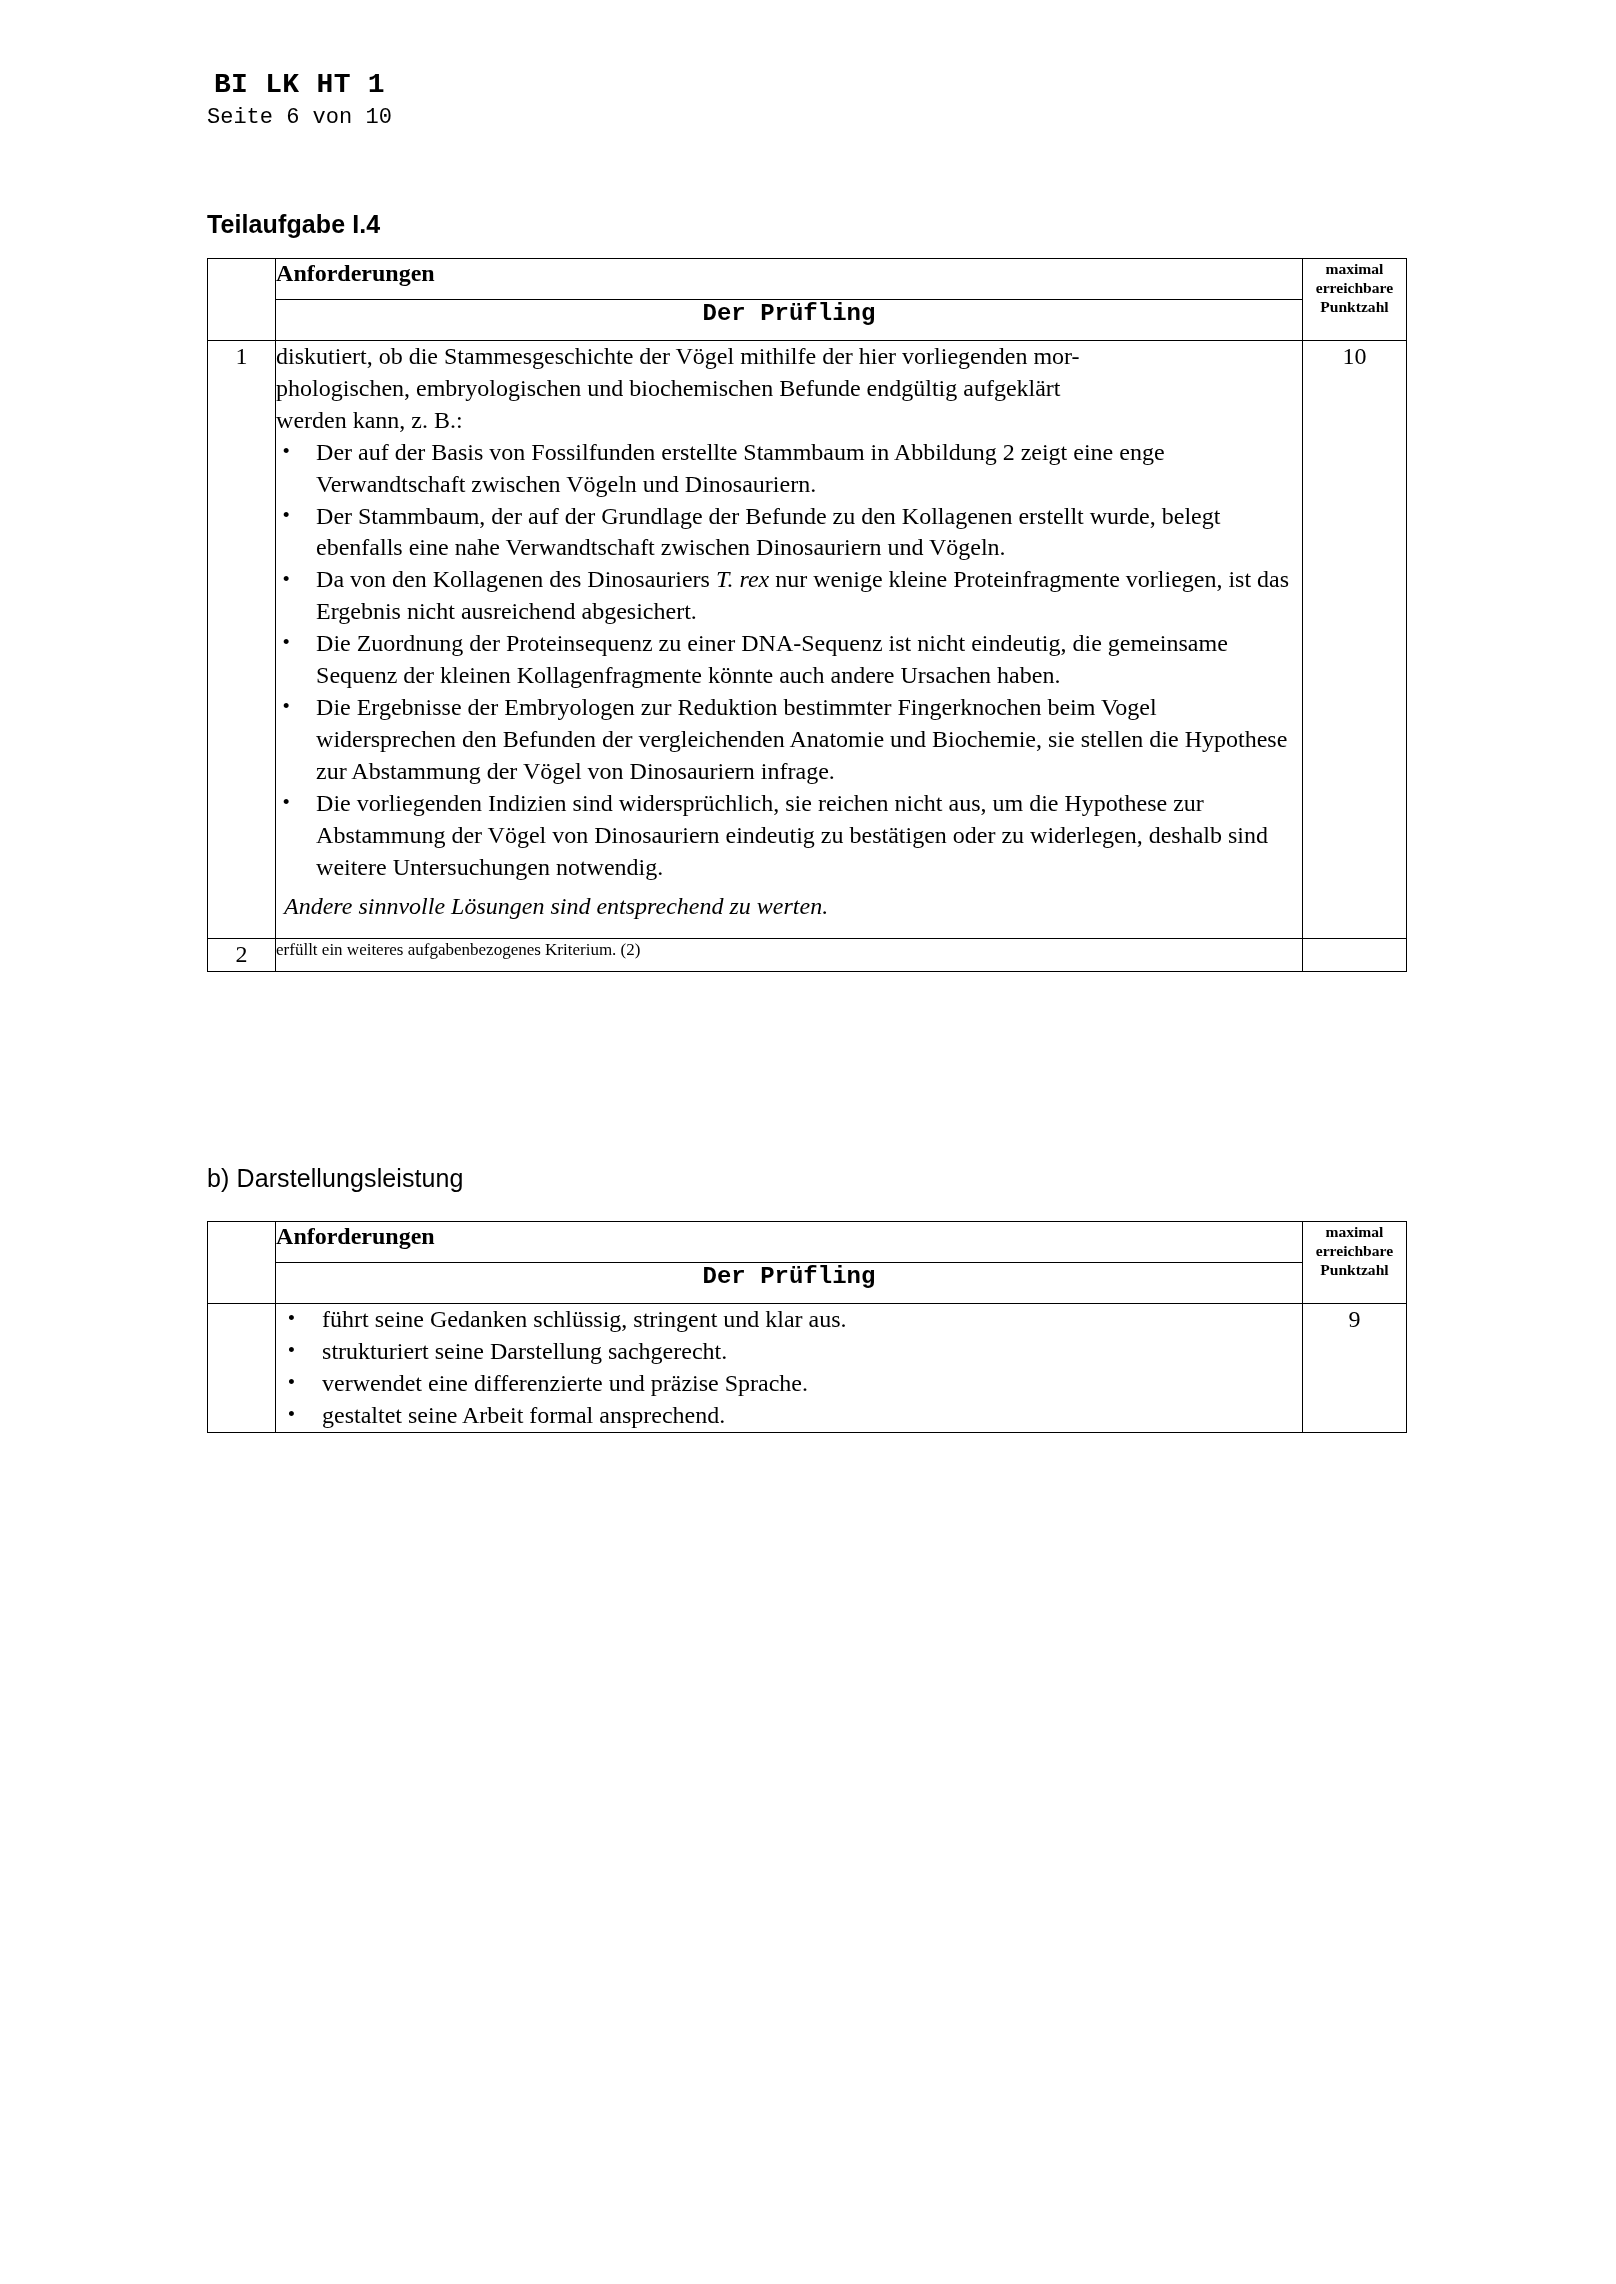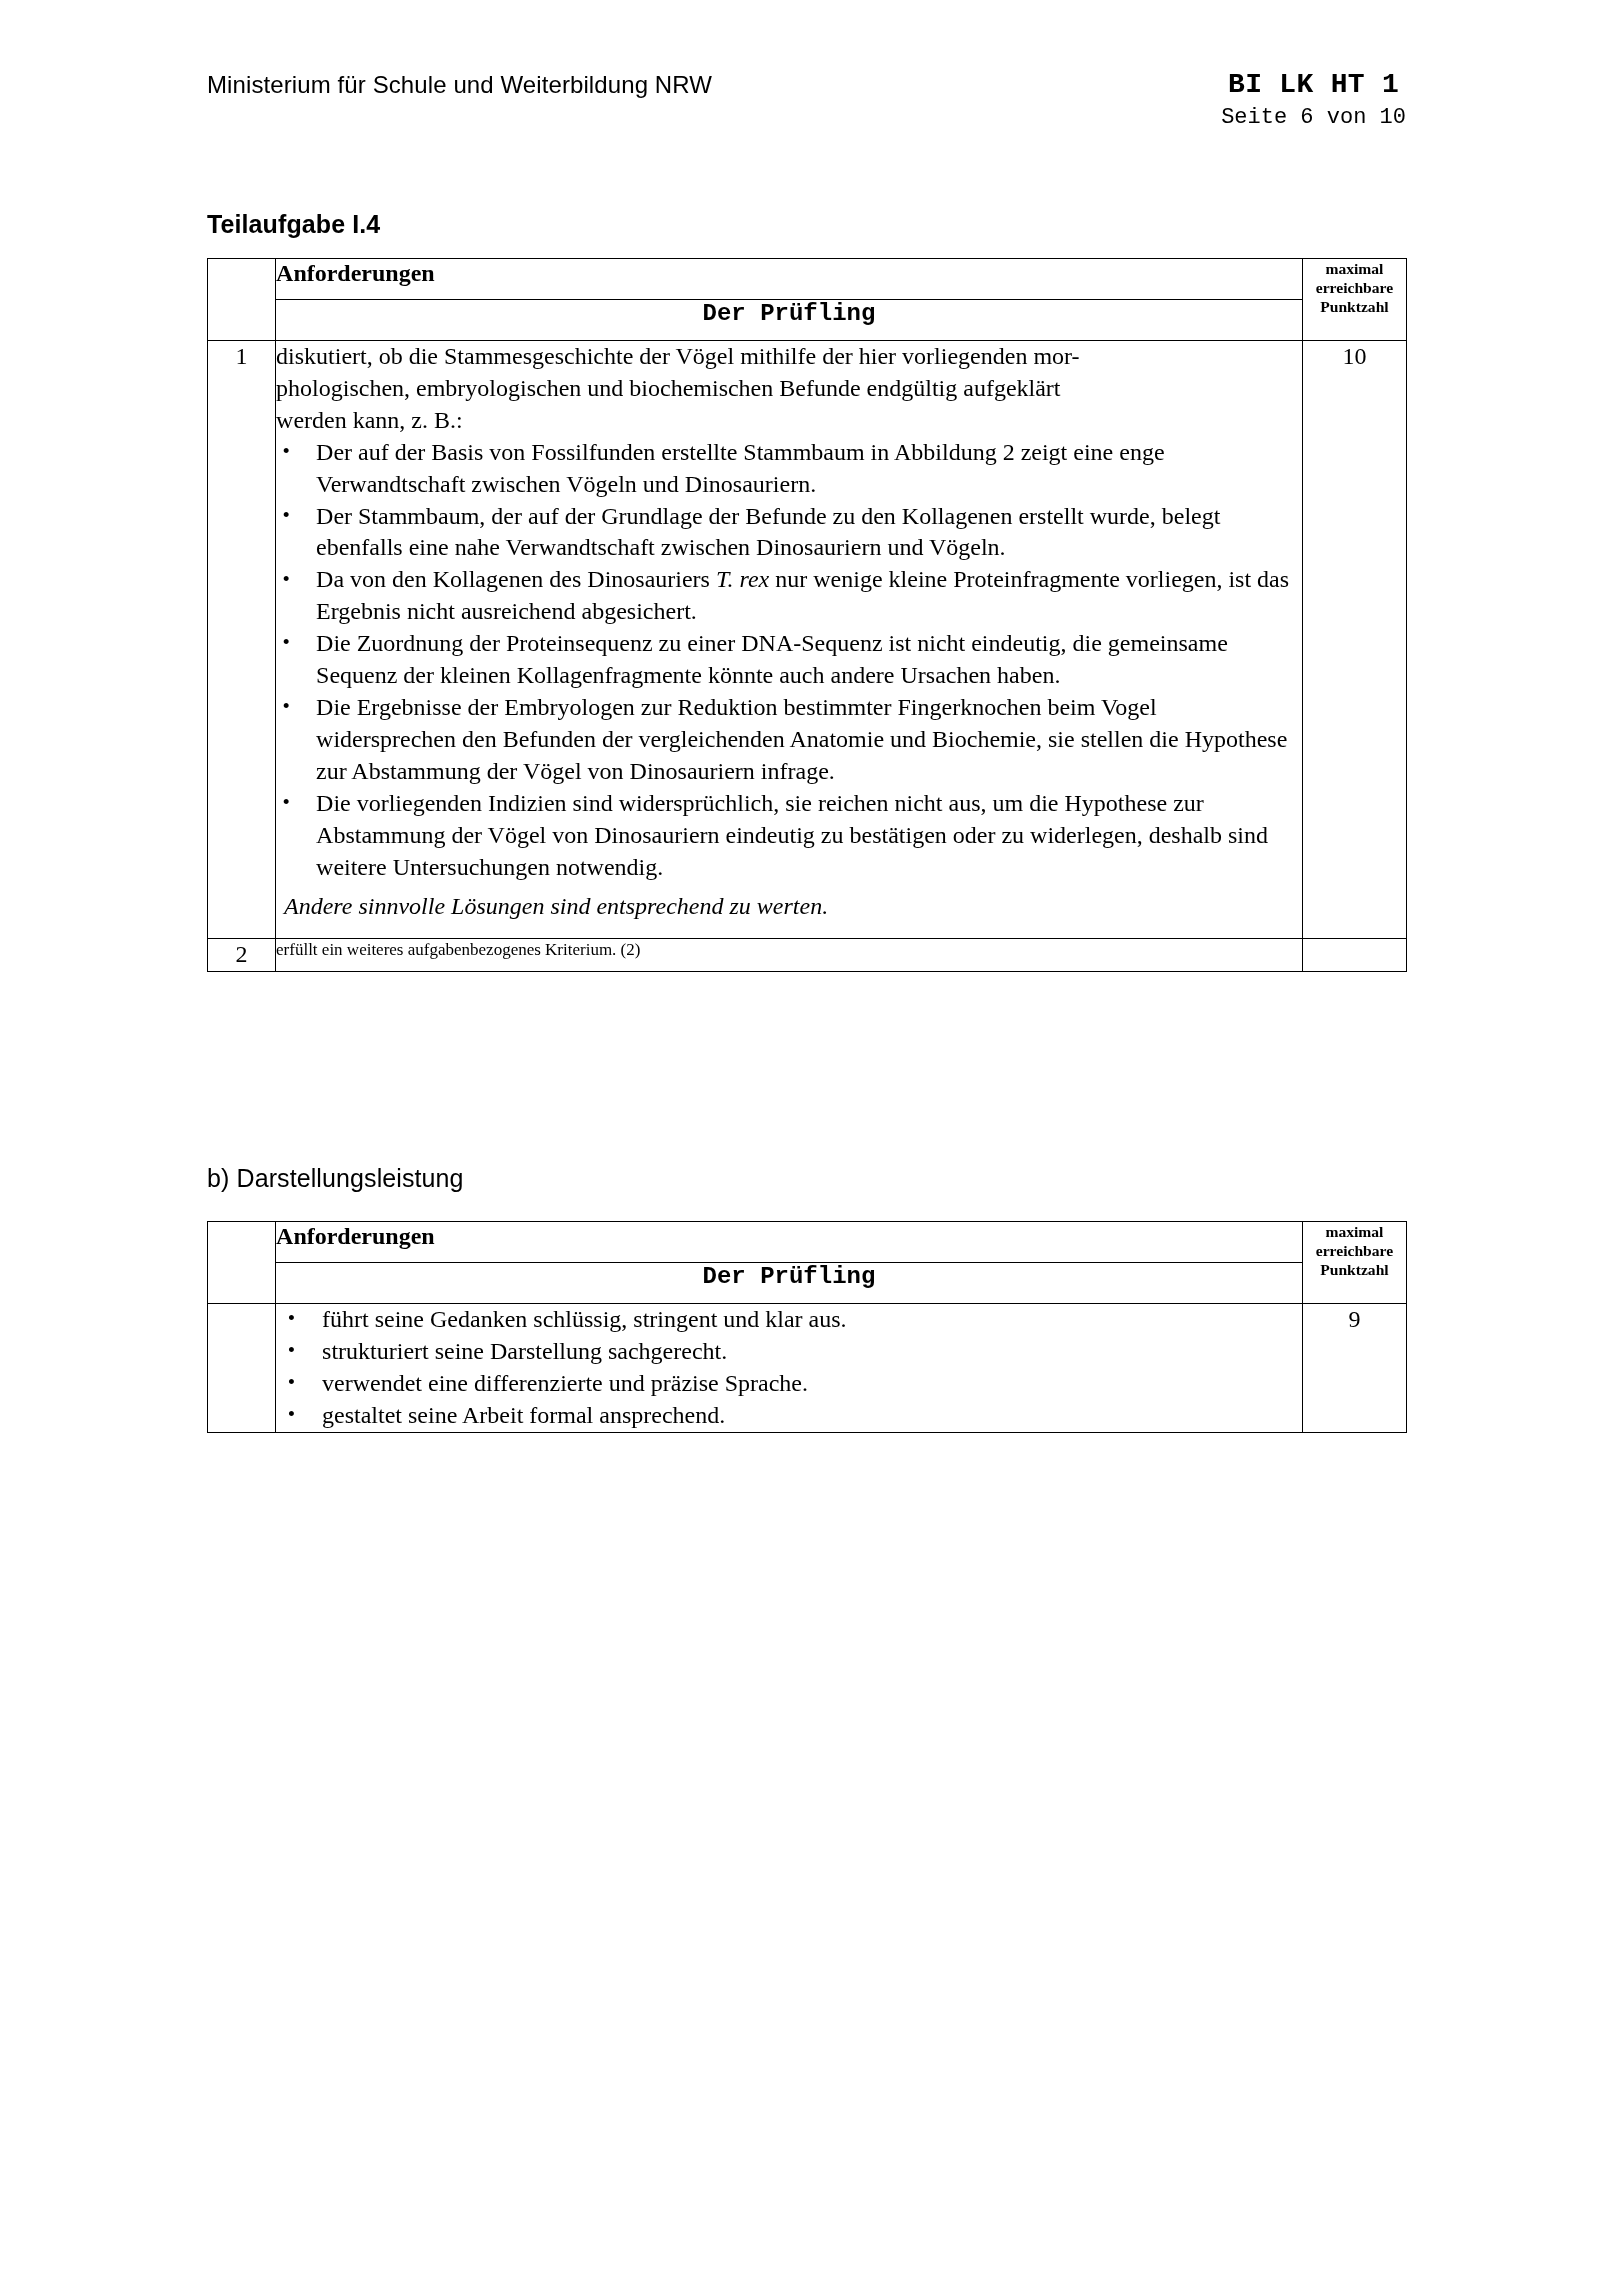--- a/index.html
+++ b/index.html
@@ -197,21 +197,20 @@
     font-size: 18px;
     letter-spacing: 0.1px;
   }
 </style>
 </head>
 <body>
 
 <div class="page">
 
   <div class="header">
-    <div class="header-left">Ministerium für Schule und Weiterbildung NRW</div>
     <div class="header-right">
       <div class="header-code">BI LK HT 1</div>
       <div class="header-page">Seite 6 von 10</div>
     </div>
   </div>
 
   <div class="section-title" id="title-teilaufgabe">Teilaufgabe I.4</div>
 
   <table class="req-table" id="table-1">
     <colgroup>

